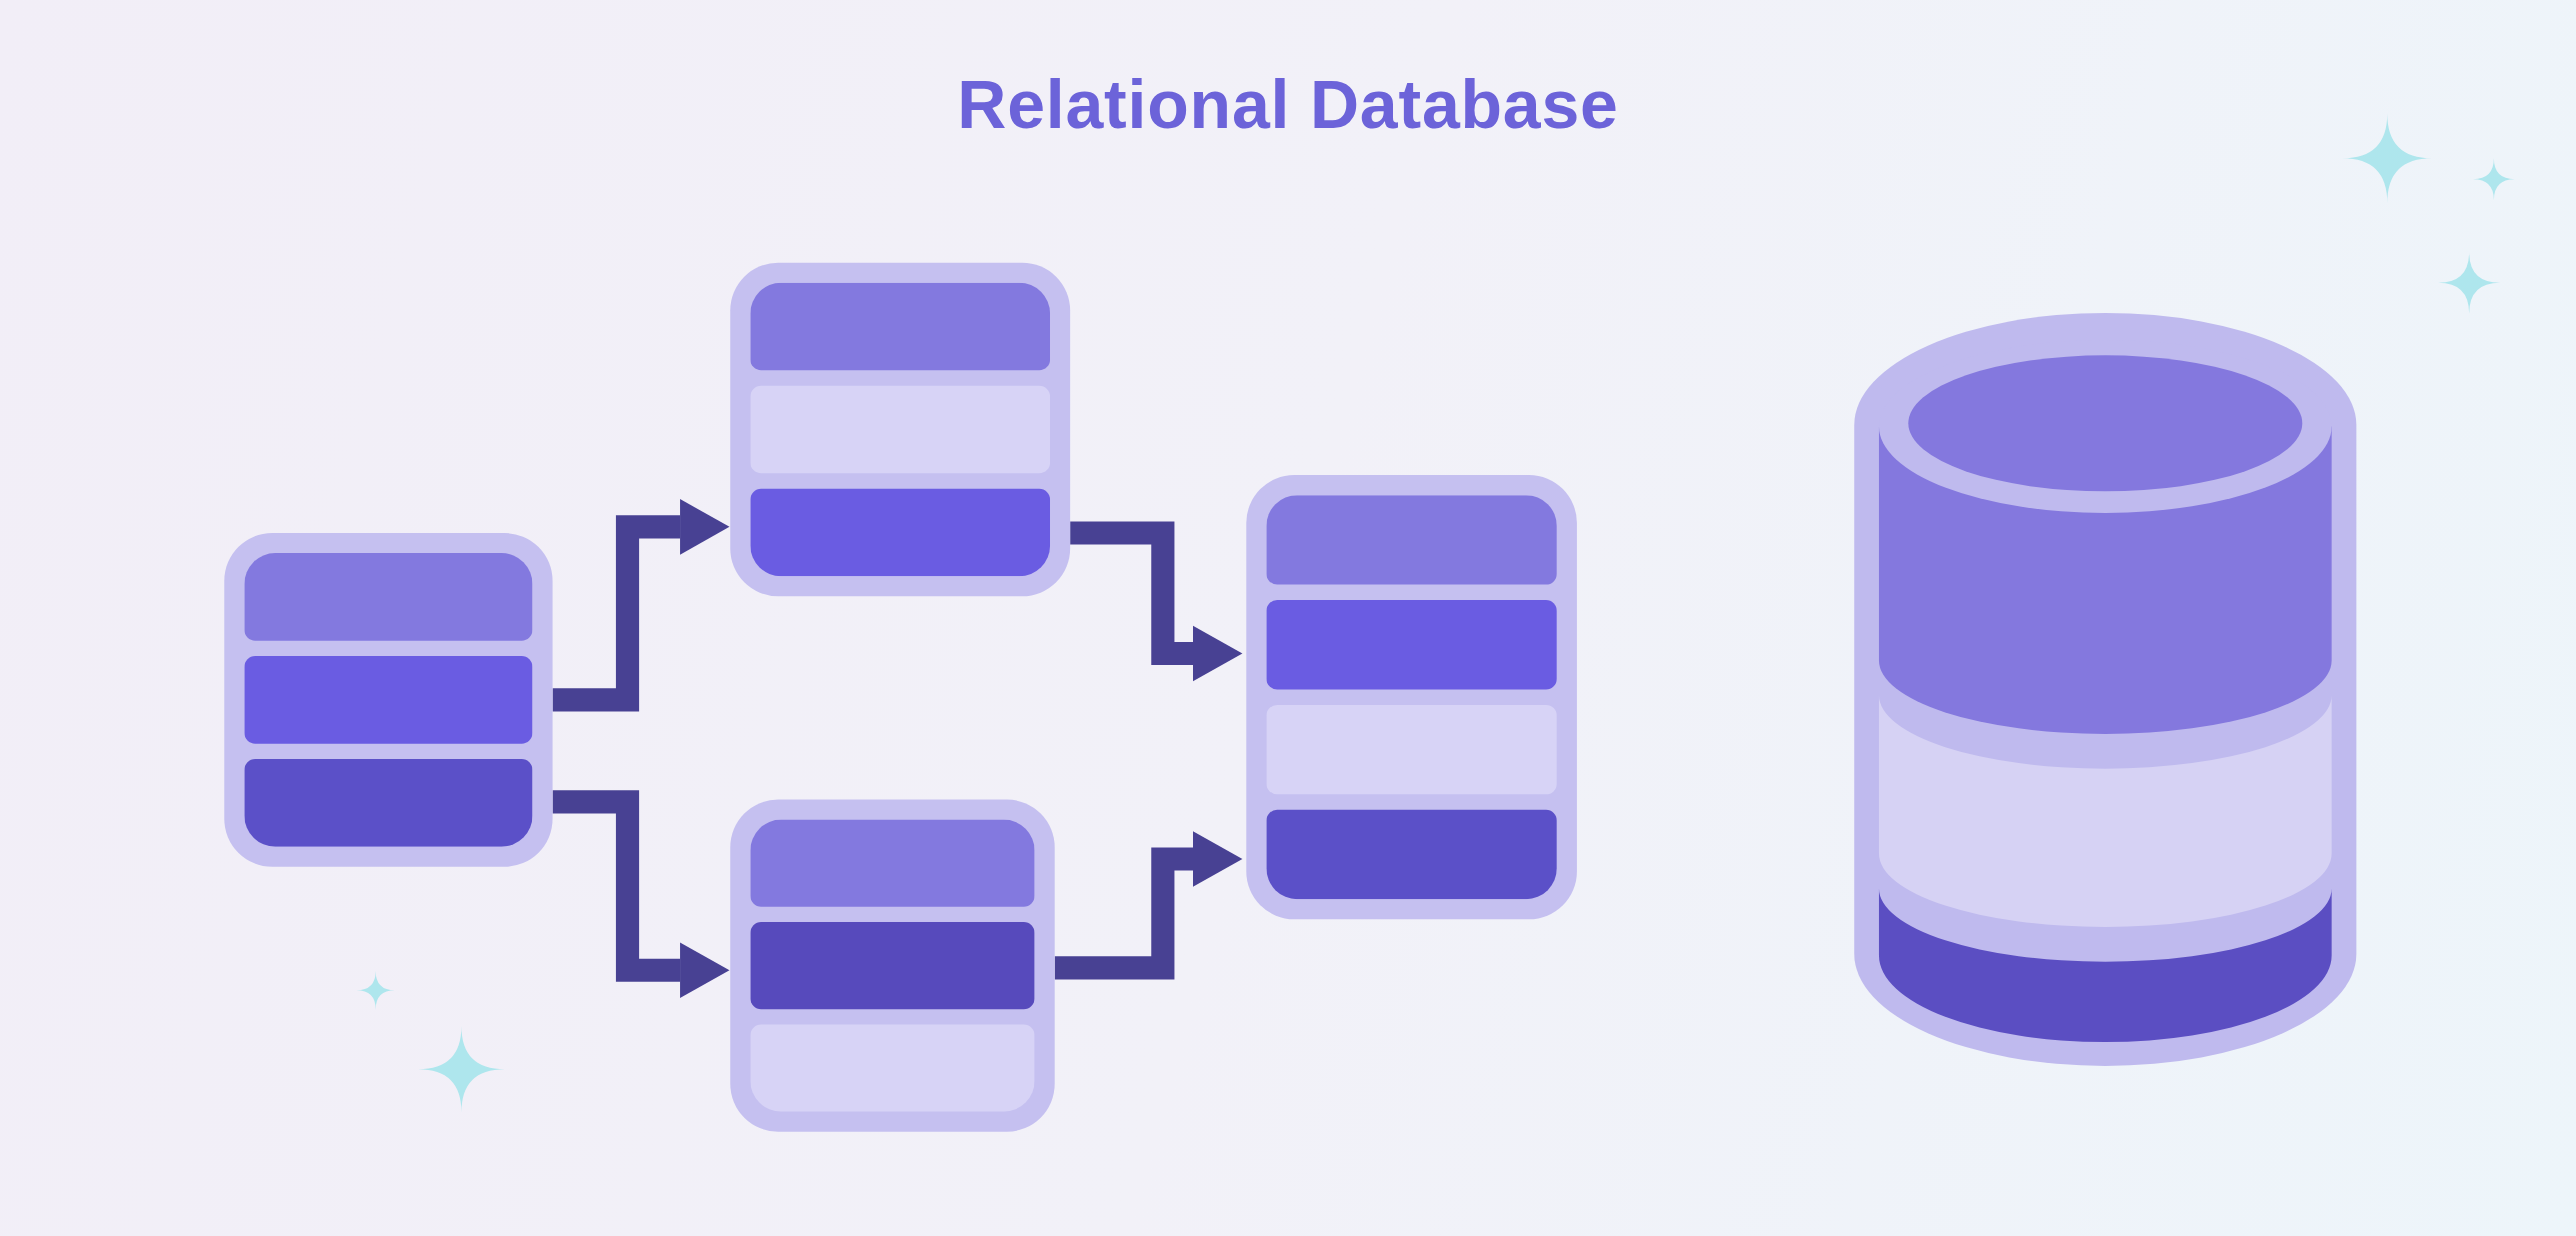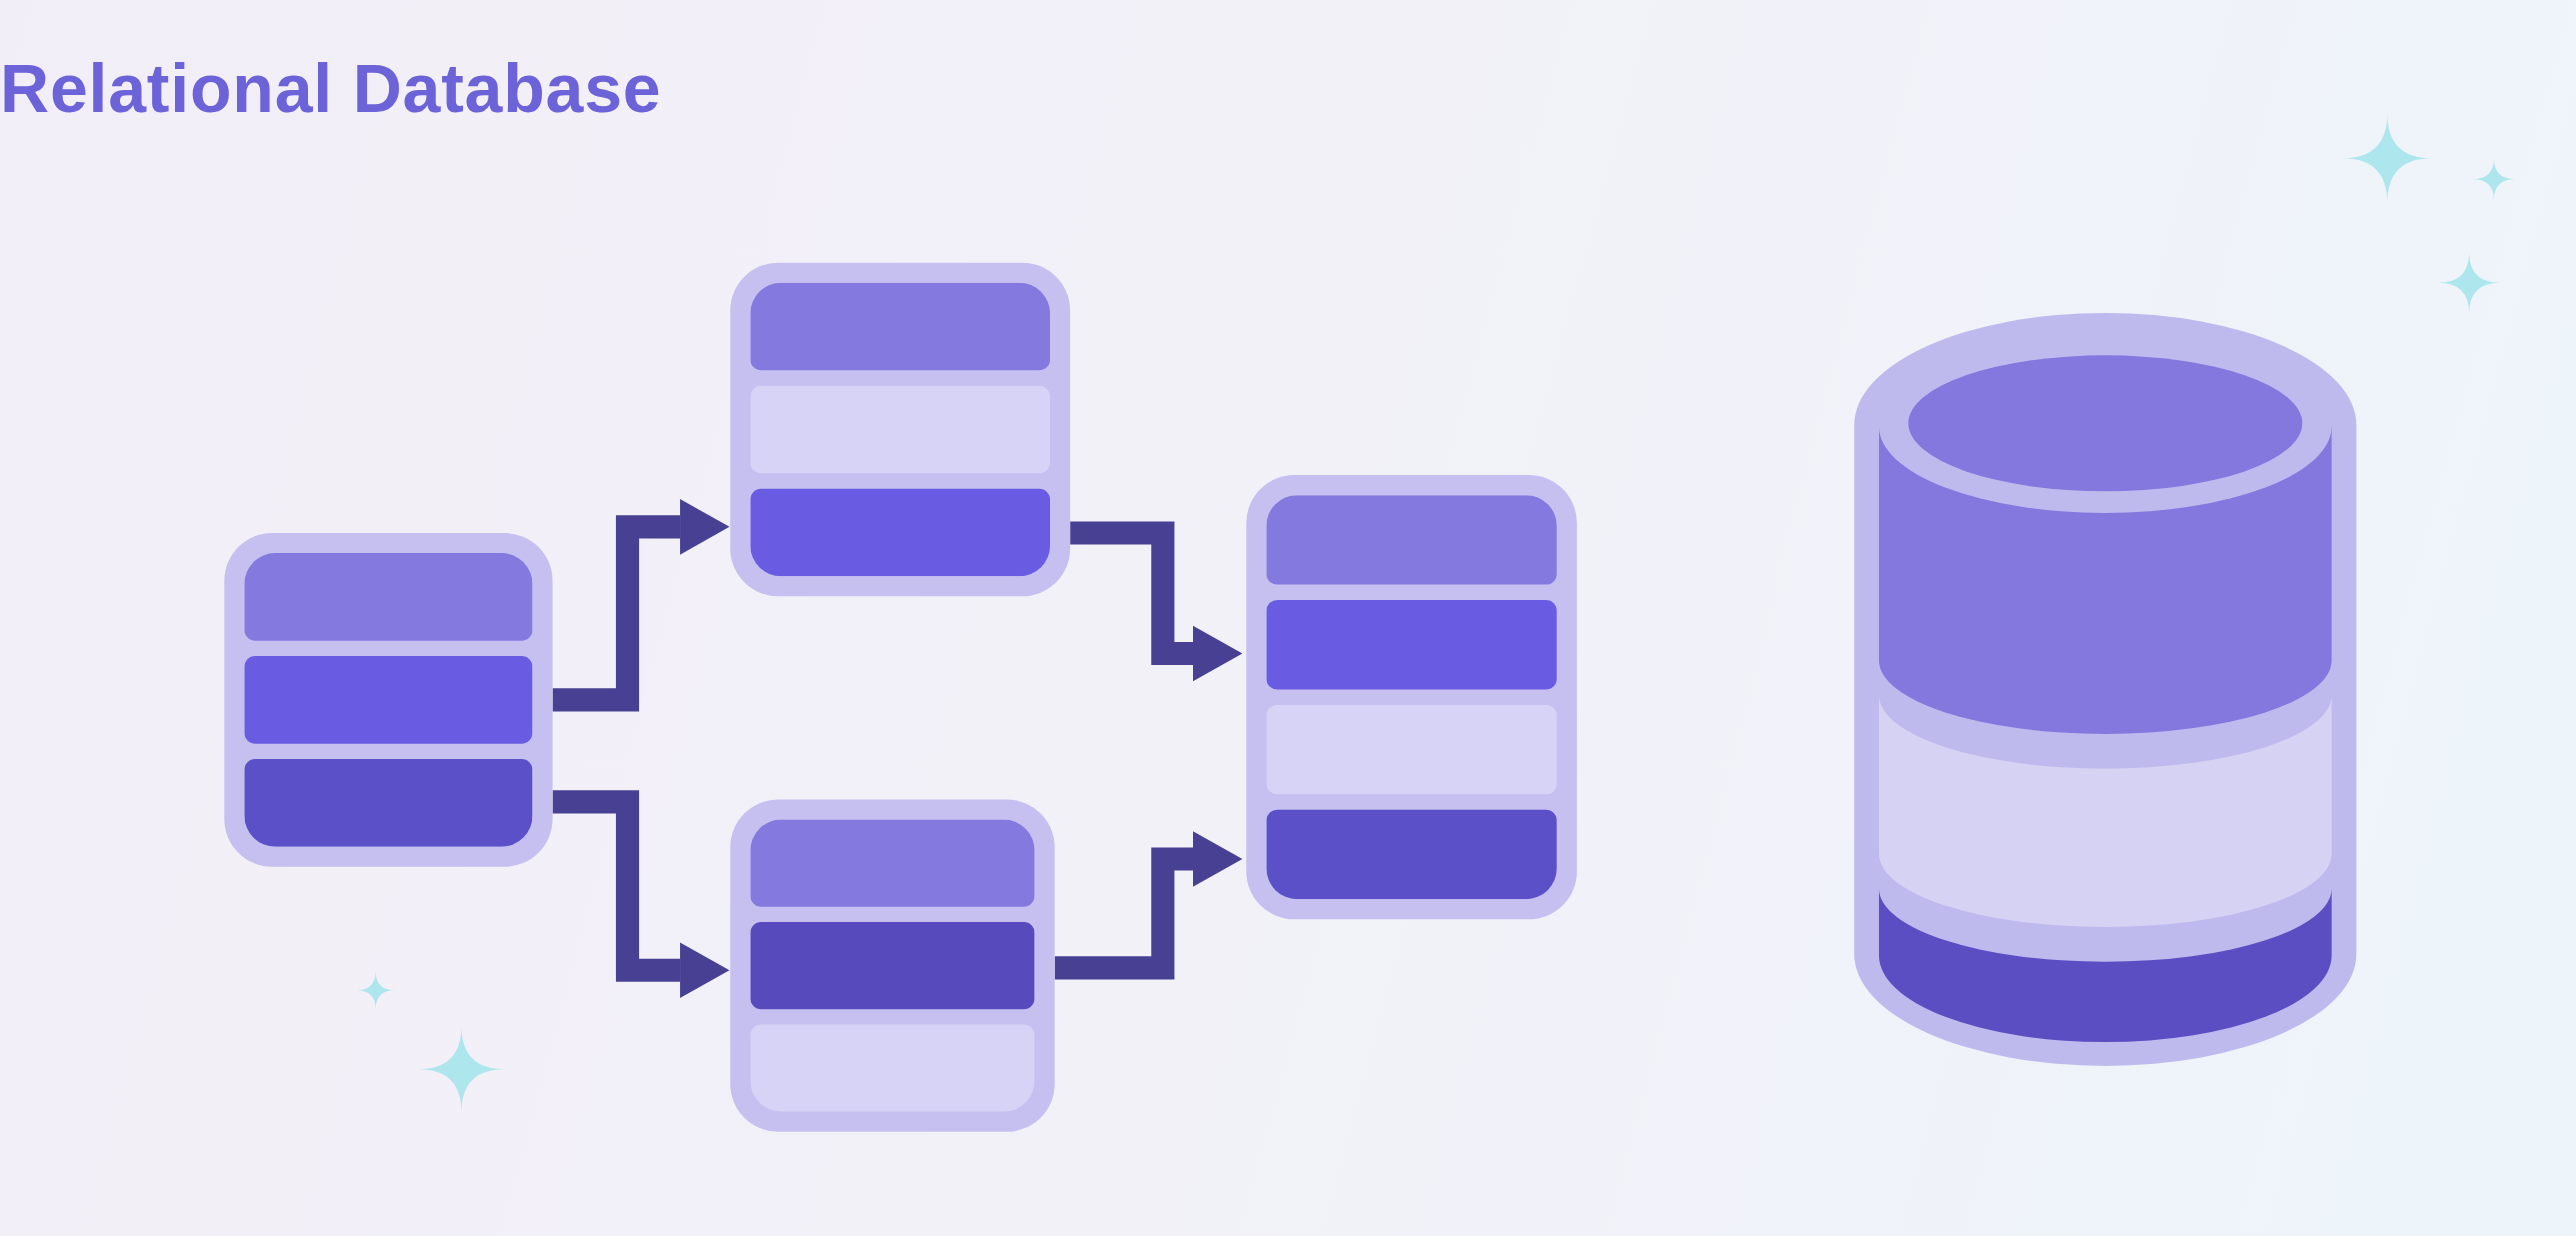--- a/index.html
+++ b/index.html
@@ -2,21 +2,22 @@
 <html style="--bg-left: #f2eef7; --bg-mid: #f2f1f8; --bg-right: #edf5fa; --title: #6c63d9; --box-outer: #c5c0f0; --row-medium: #8379df; --row-strong: #6a5ce2; --row-dark: #5b50c8; --row-darker: #574abc; --row-light: #d7d3f6; --arrow: #484193; --cylinder-outer: #bfbaee; --cylinder-top: #8478de; --cylinder-middle: #d6d2f4; --cylinder-bottom: #5b4ec2; --sparkle: #aee6ed;font-size:12.4px"><head>
 <meta charset="utf-8">
 <style>
   html,body{margin:0;padding:0;}
   body{
     width:2576px;height:1236px;overflow:hidden;position:relative;
     font-family:"Liberation Sans",sans-serif;
     background:linear-gradient(105deg,var(--bg-left,#f2eef7) 0%,var(--bg-mid,#f2f1f8) 50%,var(--bg-right,#edf5fa) 100%);
   }
   .page-title{
-    position:absolute;left:0;right:0;top:49px;
+    position:absolute;left:0;right:0;top:65px;
+    text-align:center;
     font-size:68px;font-weight:700;letter-spacing:0.8px;
     color:var(--title,#6c63d9);
   }
   svg.diagram{position:absolute;left:0;top:0;}
   .conn path{stroke:var(--arrow,#484193);fill:none;stroke-width:30;stroke-linejoin:miter;}
   .conn polygon{fill:var(--arrow,#484193);}
 </style>
 </head>
 <body>
 

